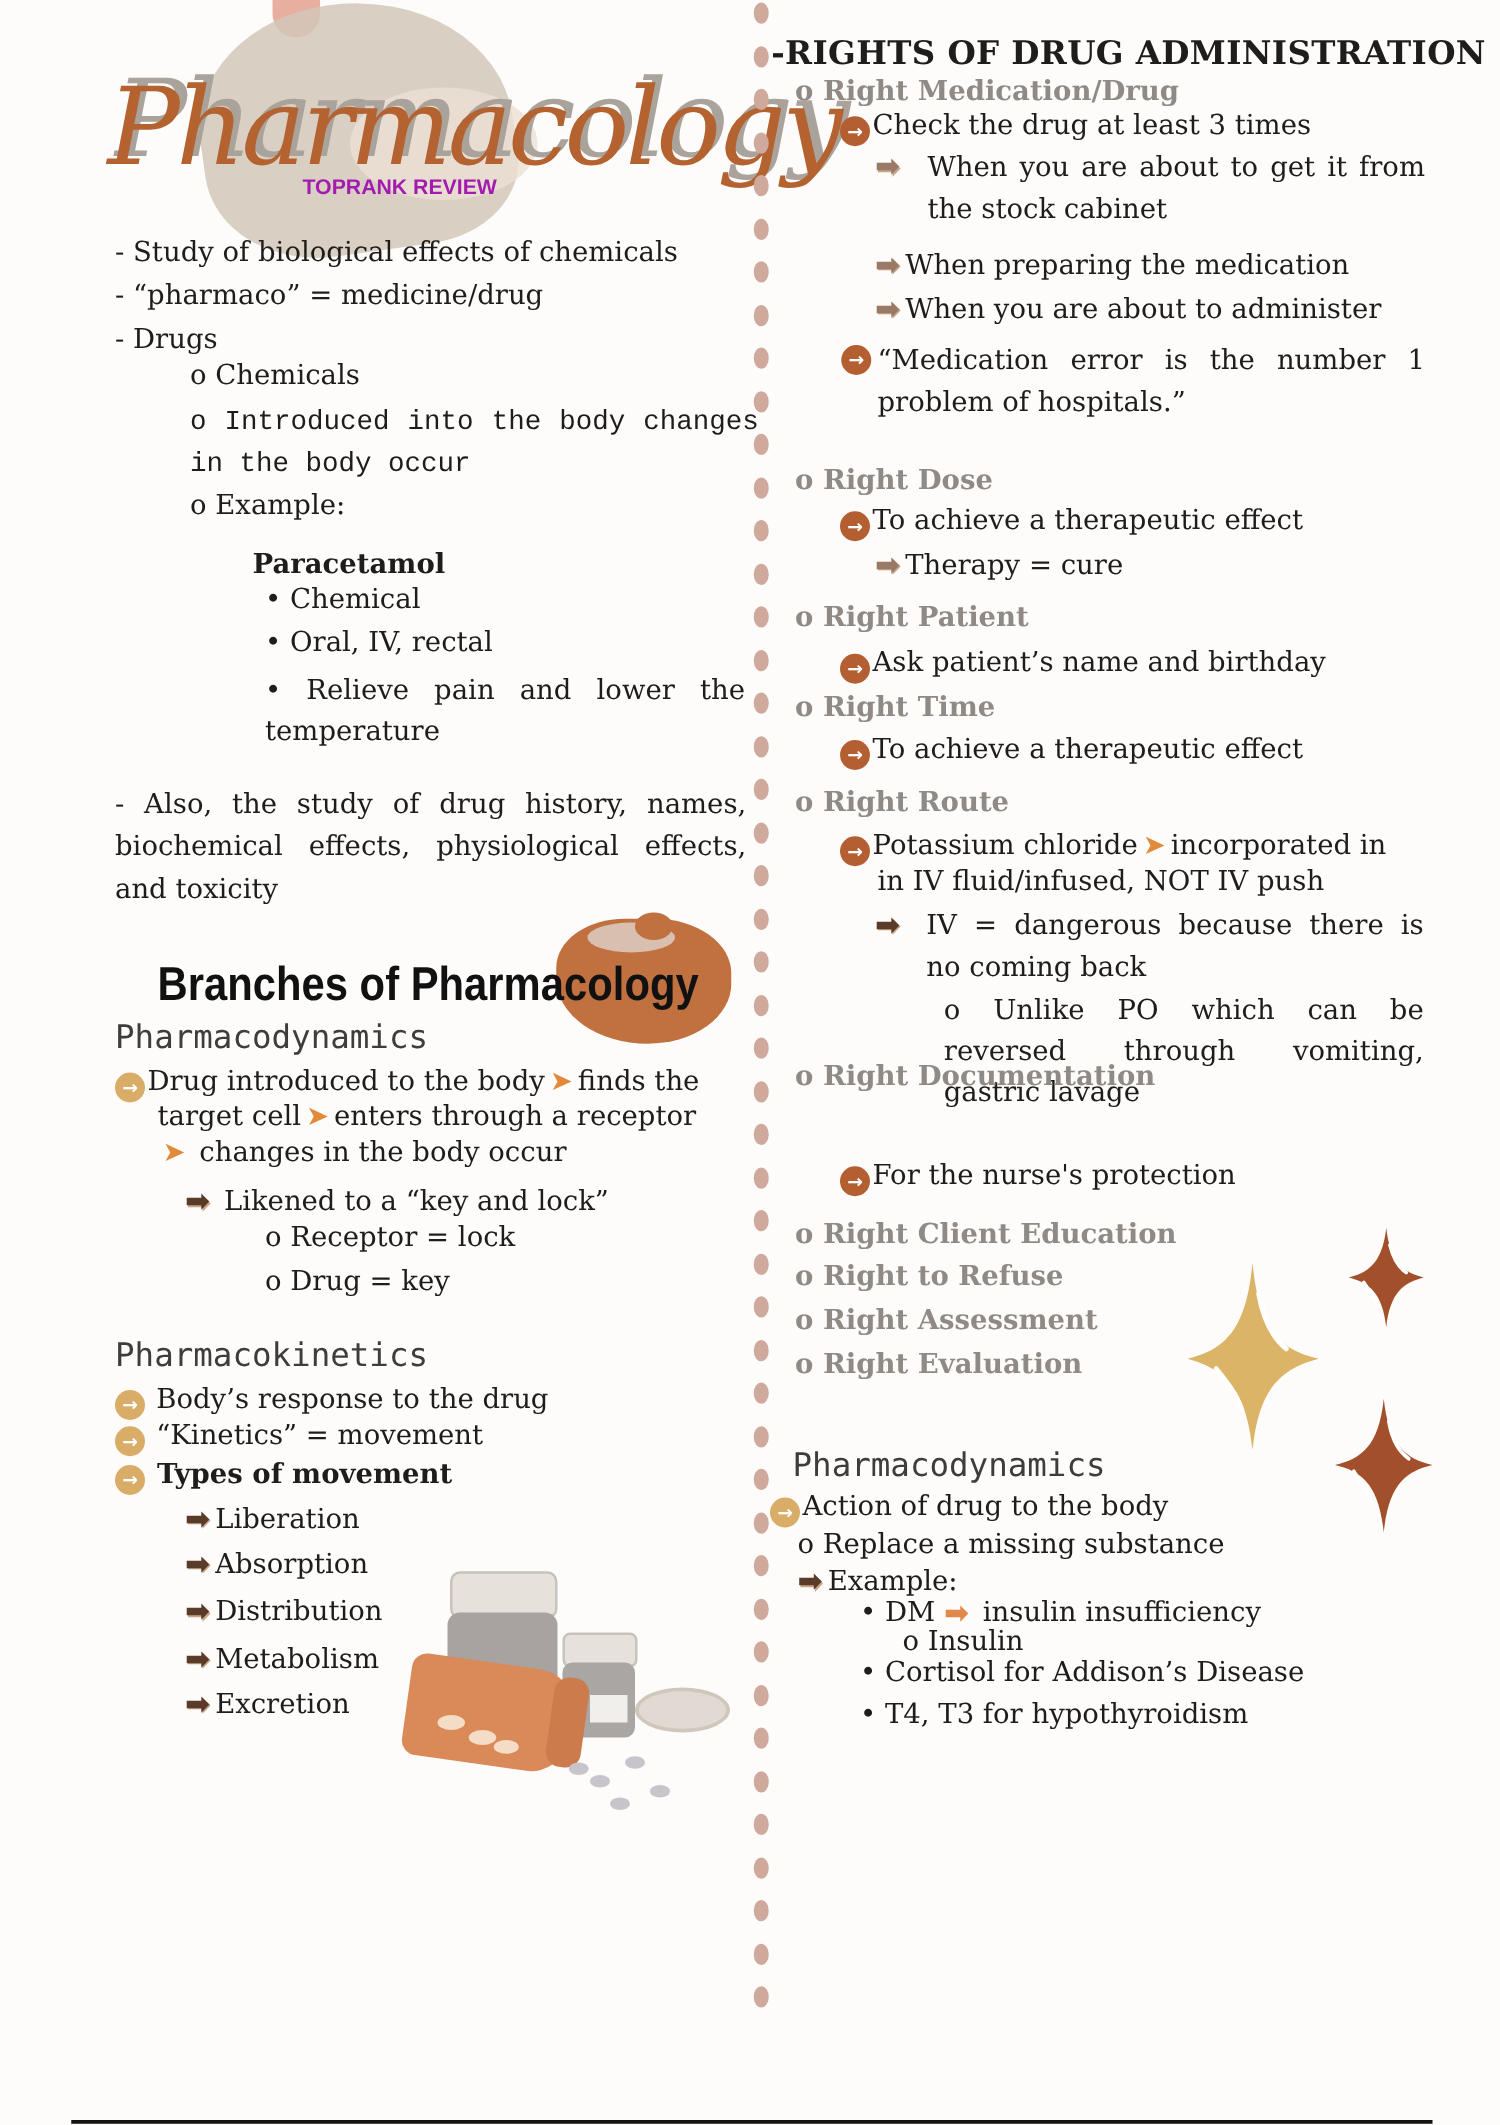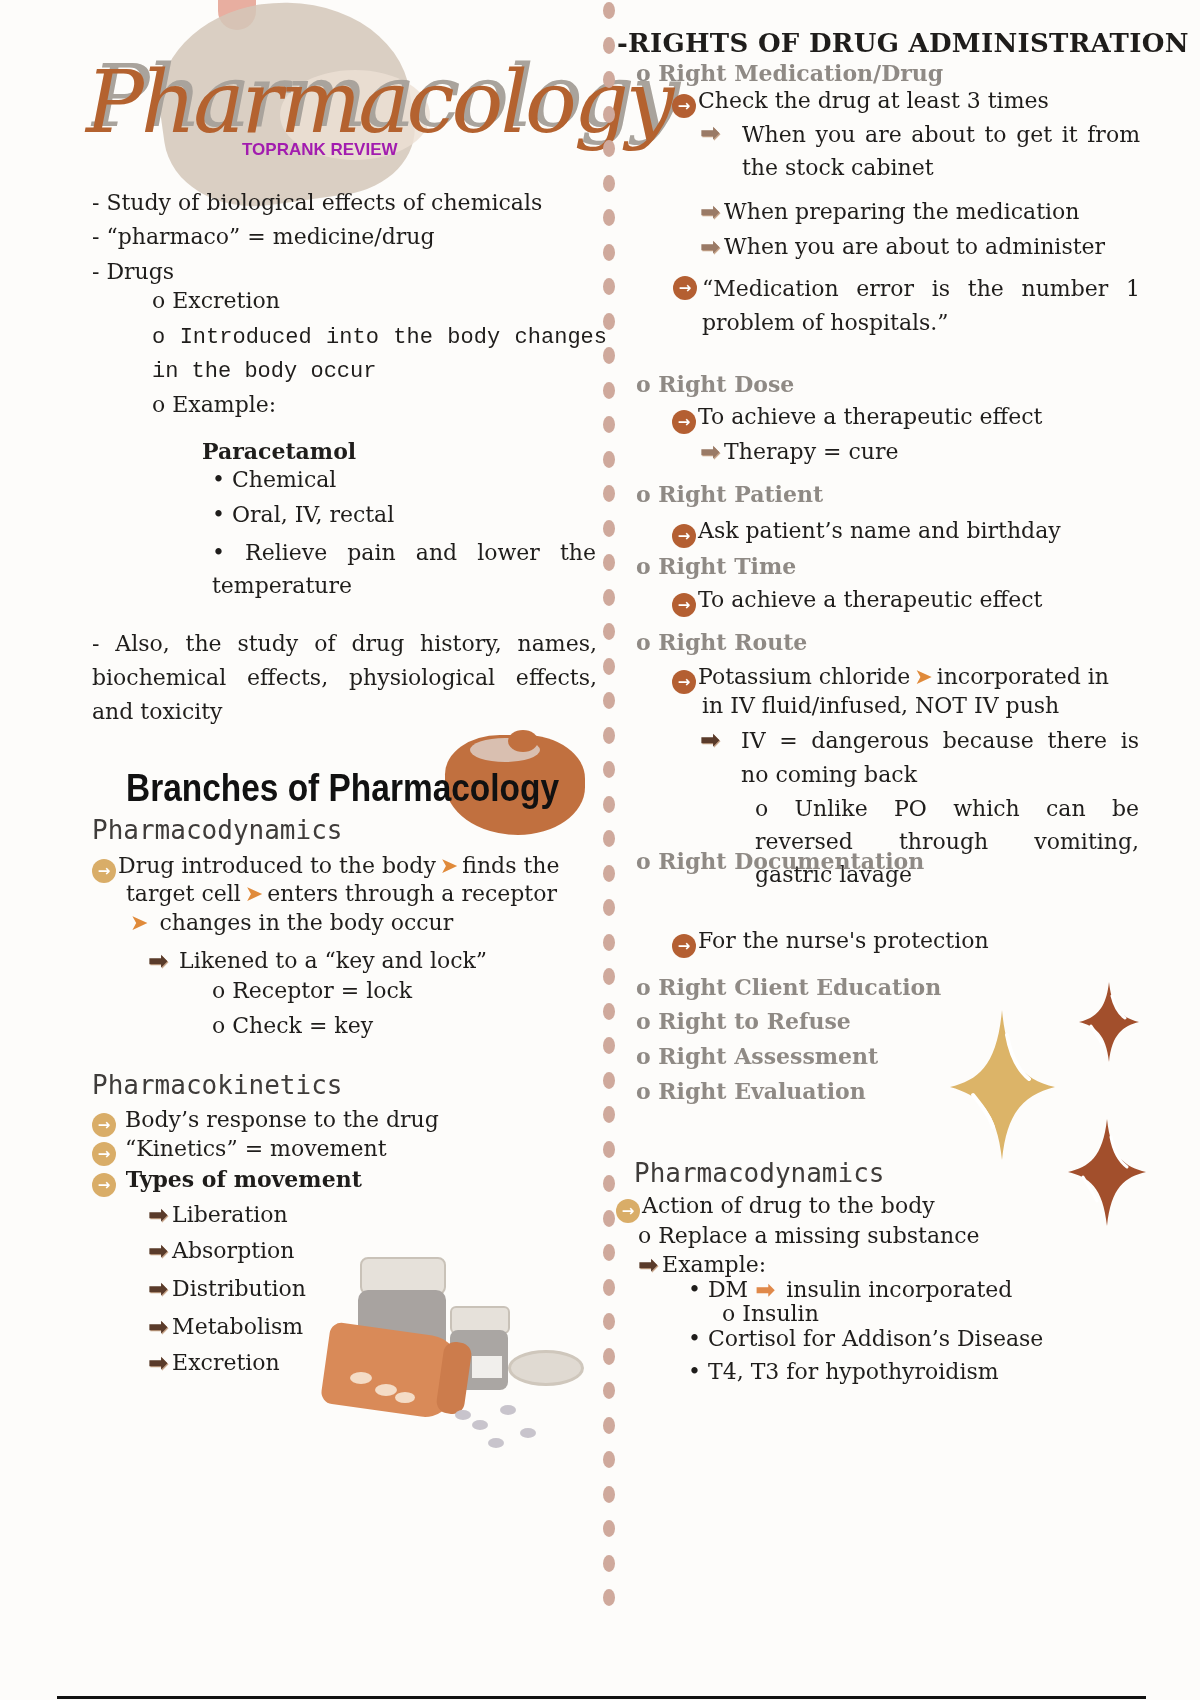--- a/index.html
+++ b/index.html
@@ -44,21 +44,21 @@
 <div class="abs" style="left:160px;top:2px;width:250px;height:200px;border-radius:60% 70% 40% 50%;background:#d3c7b8;opacity:.85;transform:rotate(-8deg);"></div>
 <div class="abs" style="left:280px;top:70px;width:150px;height:90px;border-radius:50%;background:#ece0d4;opacity:.8;"></div>
 
 <div class="t" style="left:92px;top:46px;font-family:'DejaVu Serif',serif;font-style:italic;font-size:86px;line-height:100px;color:#a9a39c;letter-spacing:-3px;">Pharmacology</div>
 <div class="t" style="left:86px;top:52px;font-family:'DejaVu Serif',serif;font-style:italic;font-size:86px;line-height:100px;color:#b4622f;letter-spacing:-3px;">Pharmacology</div>
 <div class="t" style="left:242px;top:140px;font-family:'Liberation Sans',sans-serif;font-weight:bold;font-size:17px;line-height:20px;color:#a21caf;">TOPRANK REVIEW</div>
 
 <div class="t" style="left:92px;top:190px;">- Study of biological effects of chemicals</div>
 <div class="t" style="left:92px;top:224px;">- “pharmaco” = medicine/drug</div>
 <div class="t" style="left:92px;top:259px;">- Drugs</div>
-<div class="t" style="left:152px;top:288px;">o Excretion</div>
+<div class="t" style="left:152px;top:288px;">o Chemicals</div>
 <div class="t just" style="left:152px;top:321px;width:455px;line-height:34px;font-family:Liberation Mono, monospace;">o Introduced into the body    changes in the body occur</div>
 <div class="t" style="left:152px;top:392px;">o Example:</div>
 
 <div class="t bold" style="left:202px;top:438px;">Paracetamol</div>
 <div class="t" style="left:212px;top:467px;">• Chemical</div>
 <div class="t" style="left:212px;top:502px;">• Oral, IV, rectal</div>
 <div class="t just" style="left:212px;top:536px;width:384px;line-height:33px;">•  Relieve pain and lower the temperature</div>
 
 <div class="t just" style="left:92px;top:627px;width:505px;line-height:34px;">- Also, the study of drug history, names, biochemical effects, physiological effects, and toxicity</div>
 
@@ -75,21 +75,21 @@
 <div class="t" style="left:126px;top:881px;">
   <span>target cell</span><span class="chev">➤</span><span>enters through a receptor</span>
 </div>
 <div class="t" style="left:126px;top:910px;">
   <span class="chev">➤</span> <span>changes in the body occur</span>
 </div>
 <div class="t" style="left:148px;top:948px;">
   <span class="arr">➡</span> <span>Likened to a “key and lock”</span>
 </div>
 <div class="t" style="left:212px;top:978px;">o Receptor = lock</div>
-<div class="t" style="left:212px;top:1013px;">o Check = key</div>
+<div class="t" style="left:212px;top:1013px;">o Drug = key</div>
 
 <div class="t mono" style="left:92px;top:1072px;">Pharmacokinetics</div>
 <div class="t" style="left:92px;top:1107px;">
   <span class="circ gold">→</span> <span>Body’s response to the drug</span>
 </div>
 <div class="t" style="left:92px;top:1136px;">
   <span class="circ gold">→</span> <span>“Kinetics” = movement</span>
 </div>
 <div class="t bold" style="left:92px;top:1166px;">
   <span class="circ gold">→</span> <span>Types of movement</span>
@@ -243,19 +243,19 @@
 
 <div class="t mono" style="left:634px;top:1160px;">Pharmacodynamics</div>
 <div class="t" style="left:616px;top:1193px;">
   <span class="circ gold">→</span><span>Action of drug to the body</span>
 </div>
 <div class="t" style="left:638px;top:1223px;">o Replace a missing substance</div>
 <div class="t" style="left:638px;top:1252px;">
   <span class="arr">➡</span><span>Example:</span>
 </div>
 <div class="t" style="left:688px;top:1277px;">
-  <span>• DM</span> <span class="arr orange">➡</span> <span>insulin incorporated</span>
+  <span>• DM</span> <span class="arr orange">➡</span> <span>insulin insufficiency</span>
 </div>
 <div class="t" style="left:722px;top:1301px;">o Insulin</div>
 <div class="t" style="left:688px;top:1326px;">• Cortisol for Addison’s Disease</div>
 <div class="t" style="left:688px;top:1359px;">• T4, T3 for hypothyroidism</div>
 
 <div class="rule"></div>
 
 </body></html>

